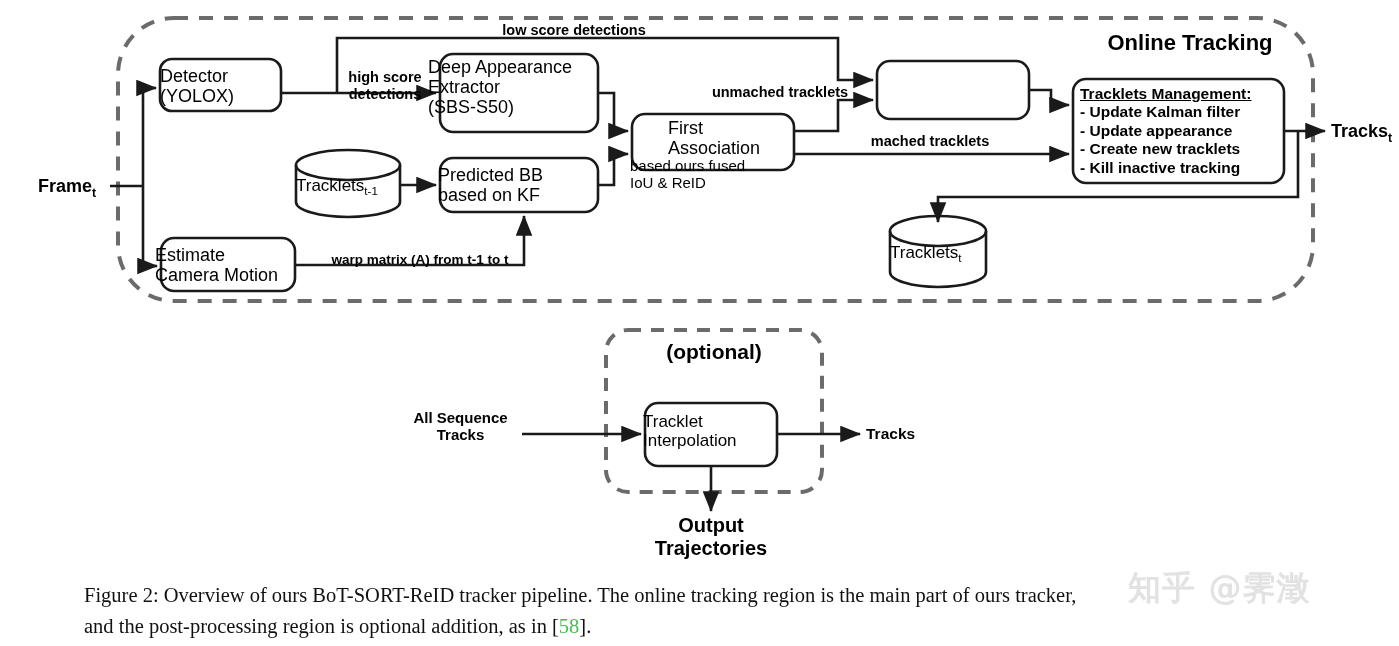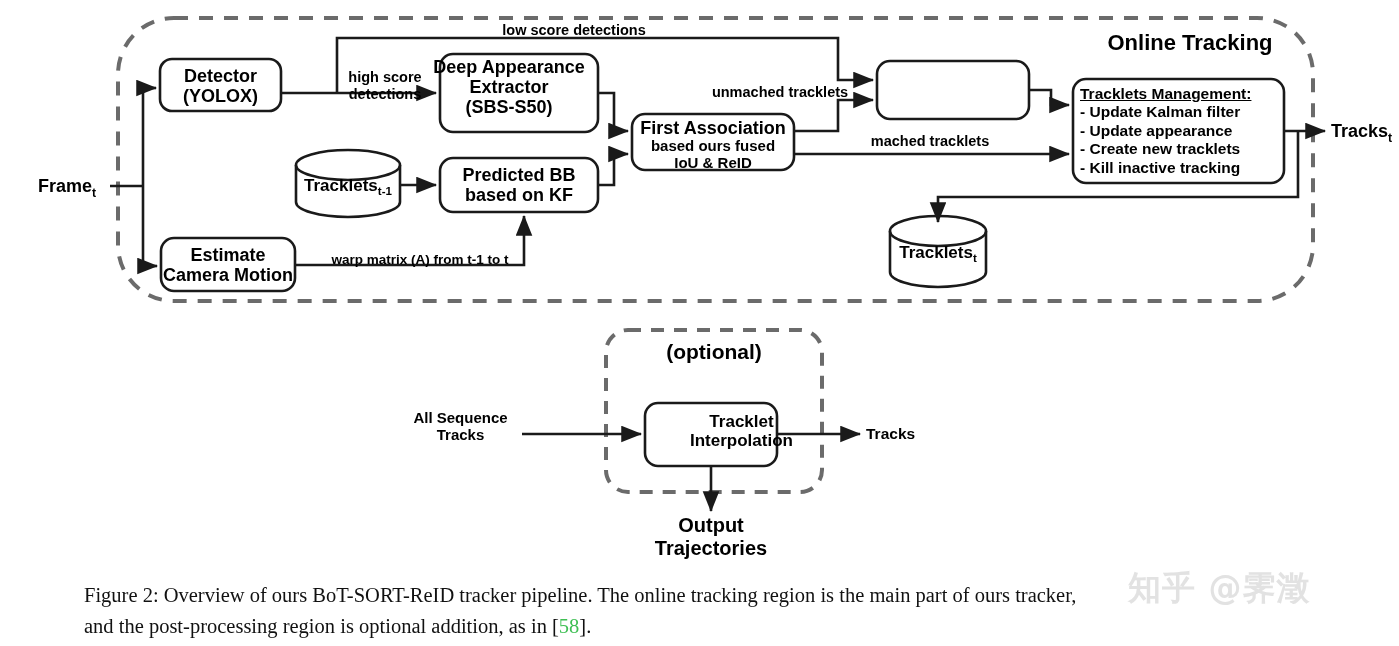--- a/index.html
+++ b/index.html
@@ -1,20 +1,20 @@
 <!DOCTYPE html>
 <html><head>
 <meta charset="utf-8">
 <style>
   html,body{margin:0;padding:0;background:#ffffff;}
   body{width:1399px;height:646px;position:relative;overflow:hidden;
        font-family:"Liberation Sans",sans-serif;color:#000;}
   #stage{position:absolute;left:0;top:0;width:1399px;height:646px;}
   svg.layer{position:absolute;left:0;top:0;width:1399px;height:646px;}
-  .node-label{position:absolute;text-align:center;font-weight:bold;
+  .node-label{position:absolute;font-weight:normal;
               line-height:1.12;pointer-events:none;}
   .edge-label{position:absolute;text-align:center;font-weight:bold;
               line-height:1.15;}
   .io-label{position:absolute;font-weight:bold;}
   .region-title{position:absolute;text-align:center;font-weight:bold;
                 line-height:1.12;}
   sub{font-size:.68em;}
   #caption{position:absolute;left:84px;top:580px;width:1240px;
            font-family:"Liberation Serif",serif;font-size:20.5px;
            line-height:1.5;color:#111;text-align:left;}
@@ -120,39 +120,39 @@
     <div>Predicted BB</div>
     <div>based on KF</div>
   </div>
 
   <div class="node-label" style="left:155px;top:245px;width:146px;font-size:18px;">
     <div>Estimate</div>
     <div>Camera Motion</div>
   </div>
 
   <div class="node-label" style="left:630px;top:118px;width:166px;font-size:17px;">
-    <div style="font-size:18px;">First Association</div>
+    <div style="font-size:18px;margin-left:38px;">First Association</div>
     <div style="font-size:15px;">based ours fused</div>
     <div style="font-size:15px;">IoU &amp; ReID</div>
   </div>
 
 
   <div class="tmgmt" style="left:1080px;top:85px;width:204px;font-size:15.5px;">
     <div class="hdr">Tracklets Management:</div>
     <div>- Update Kalman filter</div>
     <div>- Update appearance</div>
     <div>- Create new tracklets</div>
     <div>- Kill inactive tracking</div>
   </div>
 
   <div class="node-label" style="left:890px;top:243px;width:96px;font-size:17px;">
     <span>Tracklets</span><sub>t</sub>
   </div>
 
-  <div class="node-label" style="left:643px;top:412px;width:125px;font-size:17px;padding-left:36px;">
+  <div class="node-label" style="left:643px;top:412px;width:125px;font-size:17px;">
     <div>Tracklet</div>
     <div>Interpolation</div>
   </div>
 
   <div class="edge-label" style="left:462px;top:22px;width:224px;font-size:14.5px;">low score detections</div>
 
   <div class="edge-label" style="left:330px;top:69px;width:110px;font-size:14.5px;">
     <div>high score</div>
     <div>detections</div>
   </div>

